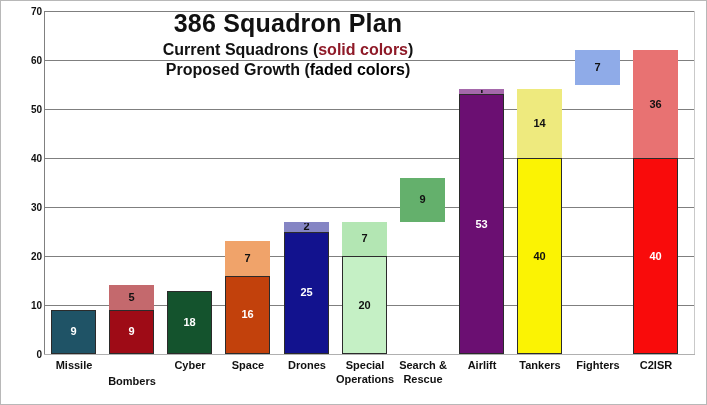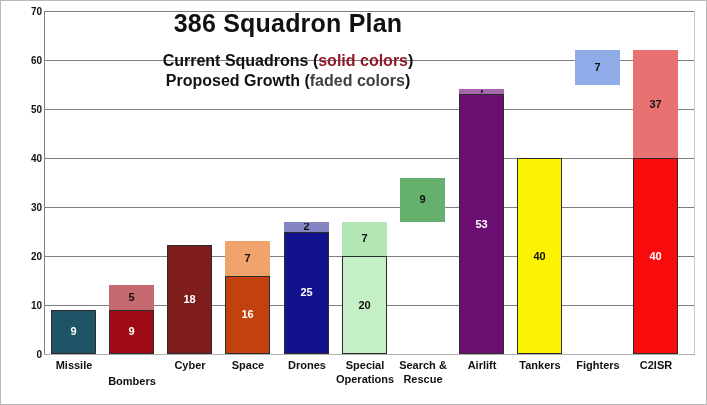--- a/index.html
+++ b/index.html
@@ -93,28 +93,28 @@
     pointer-events: none;
   }
   #t-line1 {
     font-size: 20px; font-weight: bold;
     letter-spacing: .2px;
     margin-bottom: 2px;
   }
   #t-line2 {
     font-size: 25px; font-weight: bold;
     letter-spacing: .2px;
-    margin-bottom: 13px;
+    margin-bottom: 2px;
   }
   #t-line3, #t-line4 {
     font-size: 16px; font-weight: bold;
     line-height: 20px;
   }
   .accent-solid { color: #8f1a28; margin-top: 48px; }
-  .accent-faded { color: #404040; }
+  .accent-faded { color: #000000; }
 </style>
 </head>
 <body>
 
 <div id="frame">
 
   <div id="yaxis">
       <div class="ytick" style="top: 343px;">0</div>
       <div class="ytick" style="top: 294px;">10</div>
       <div class="ytick" style="top: 245px;">20</div>
@@ -144,21 +144,21 @@
         </div>
         <div class="bar-col" style="left: 65px; height: 68.6px;">
           <div class="seg faded" style="background: rgb(196, 105, 109); height: 24.5px; bottom: 44.1px; color: rgb(17, 17, 17);">
             <span class="val">5</span>
           </div>
           <div class="seg solid" style="background: rgb(158, 11, 22); height: 44.1px; bottom: 0px; color: rgb(255, 255, 255);">
             <span class="val">9</span>
           </div>
         </div>
         <div class="bar-col" style="left: 123px; height: 88.2px;">
-          <div class="seg solid" style="background: #7f1d1d; height: 109px; bottom: 0px; color: rgb(255, 255, 255);">
+          <div class="seg solid" style="background: #14532d; height: 63px; bottom: 0px; color: rgb(255, 255, 255);">
             <span class="val">18</span>
           </div>
         </div>
         <div class="bar-col" style="left: 181px; height: 112.7px;">
           <div class="seg faded" style="background: rgb(240, 163, 106); height: 34.3px; bottom: 78.4px; color: rgb(17, 17, 17);">
             <span class="val">7</span>
           </div>
           <div class="seg solid" style="background: #c2410c; height: 78.4px; bottom: 0px; color: rgb(255, 255, 255);">
             <span class="val">16</span>
           </div>
@@ -186,32 +186,35 @@
         </div>
         <div class="bar-col" style="left: 415px; height: 264.6px;">
           <div class="seg faded" style="background: rgb(165, 104, 171); height: 4.9px; bottom: 259.7px; color: rgb(17, 17, 17);">
             <span class="val">1</span>
           </div>
           <div class="seg solid" style="background: rgb(107, 15, 114); height: 259.7px; bottom: 0px; color: rgb(255, 255, 255);">
             <span class="val">53</span>
           </div>
         </div>
         <div class="bar-col" style="left: 473px; height: 264.6px;">
+          <div class="seg faded" style="background: rgb(238, 234, 126); height: 68.6px; bottom: 196px; color: rgb(17, 17, 17);">
+            <span class="val">14</span>
+          </div>
           <div class="seg solid" style="background: rgb(251, 243, 3); height: 196px; bottom: 0px; color: rgb(17, 17, 17);">
             <span class="val">40</span>
           </div>
         </div>
         <div class="bar-col" style="left: 531px; height: 303.8px;">
           <div class="seg faded" style="background: rgb(143, 171, 232); height: 34.3px; bottom: 269.5px; color: rgb(17, 17, 17);">
             <span class="val">7</span>
           </div>
         </div>
         <div class="bar-col" style="left: 589px; height: 303.8px;">
           <div class="seg faded" style="background: rgb(232, 114, 114); height: 107.8px; bottom: 196px; color: rgb(17, 17, 17);">
-            <span class="val">37</span>
+            <span class="val">36</span>
           </div>
           <div class="seg solid" style="background: rgb(249, 11, 11); height: 196px; bottom: 0px; color: rgb(255, 255, 255);">
             <span class="val">40</span>
           </div>
         </div>
       </div>
     <div id="plot-border"></div>
   </div>
 
   <div id="xlabels">

